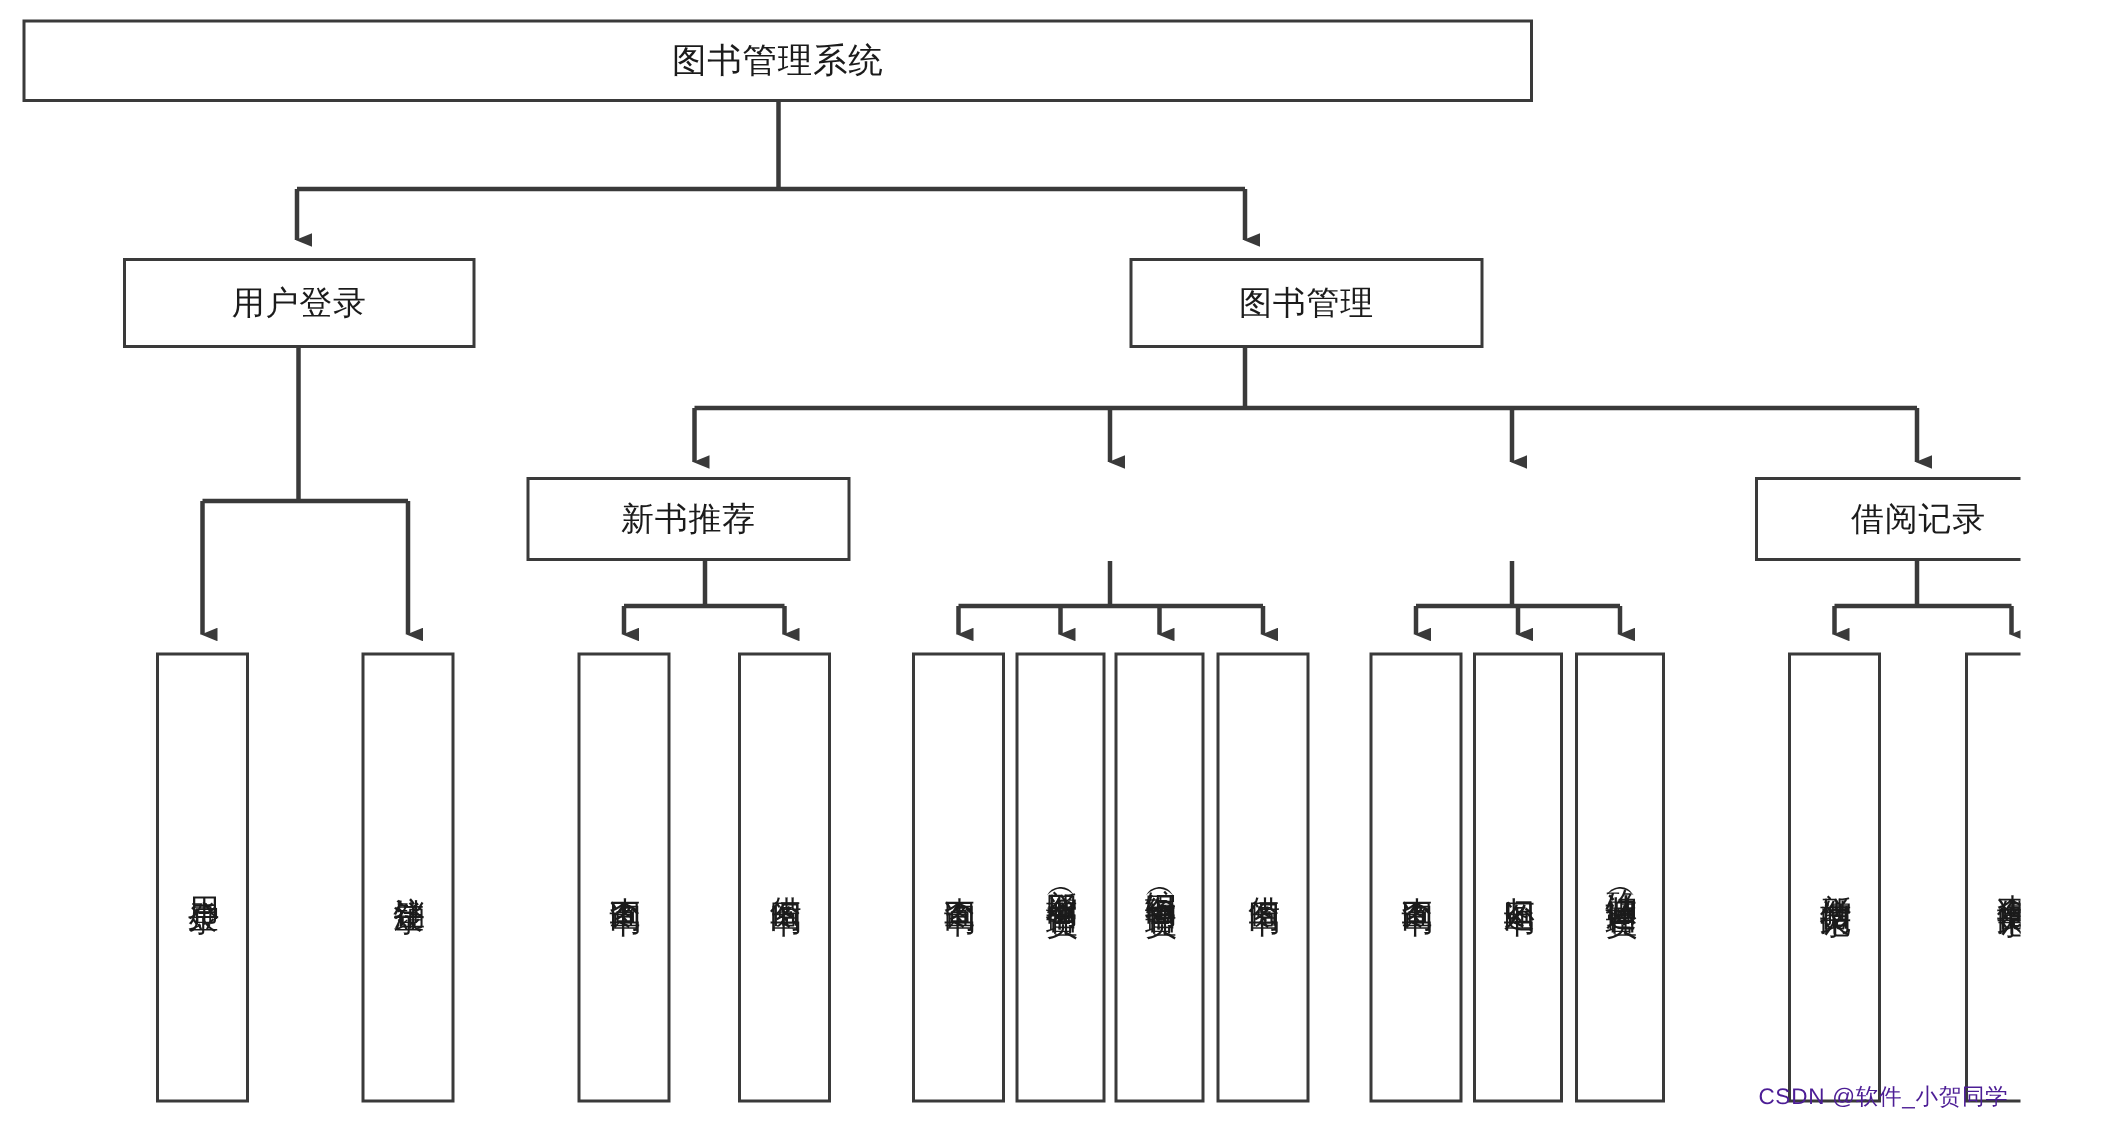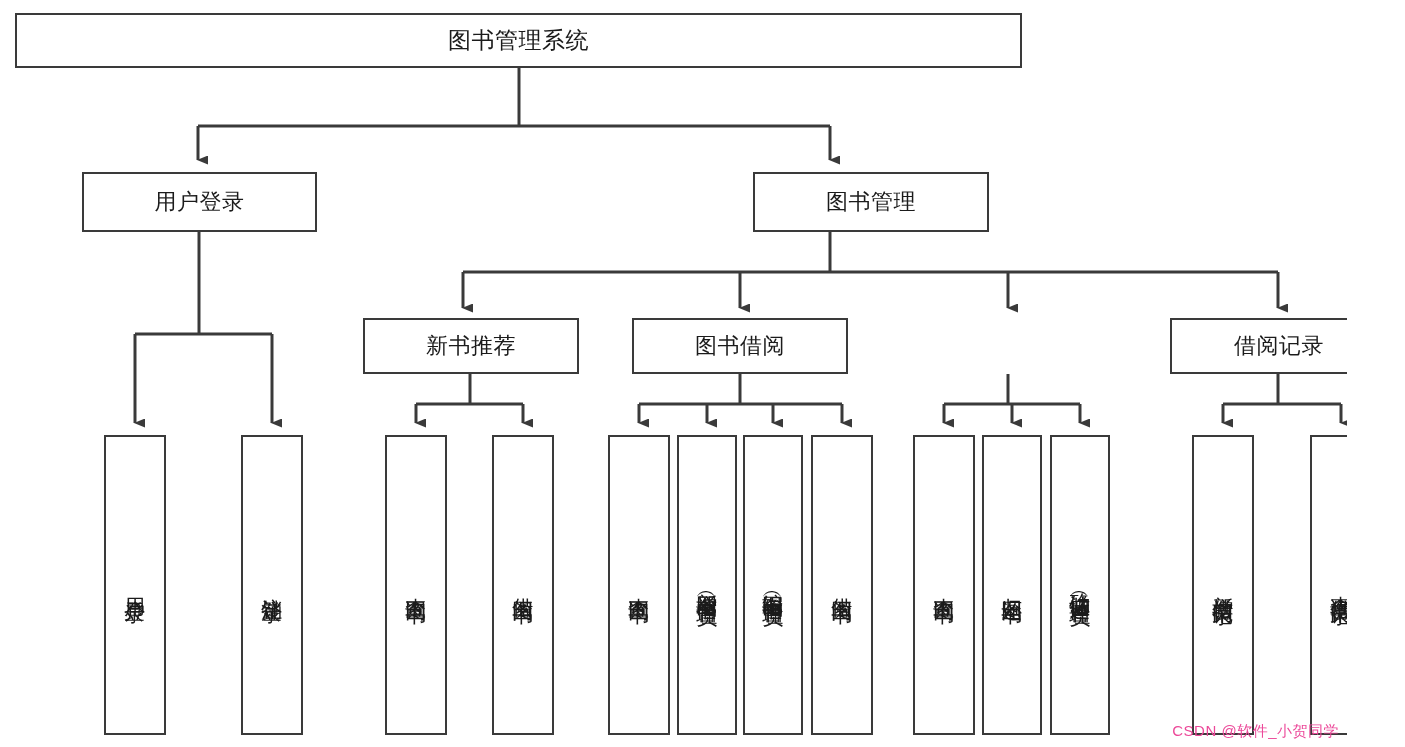--- a/index.html
+++ b/index.html
@@ -61,21 +61,21 @@
     line-height: 1.32;
     letter-spacing: 2px;
     white-space: nowrap;
     text-align: center;
   }
   .watermark {
     position: absolute;
     right: 8px;
     bottom: 6px;
     font-size: 15px;
-    color: #ec4899;
+    color: #4c1d95;
     letter-spacing: 0.5px;
     white-space: nowrap;
   }
 </style>
 </head>
 <body>
 
 <div id="canvas">
 
   <svg class="edges" viewBox="0 0 1405 747">
@@ -132,25 +132,22 @@
     <span>图书管理系统</span>
   </div>
 
   <div class="node horiz" style="left:82px; top:172px; width:235px; height:60px;">
     <span>用户登录</span>
   </div>
   <div class="node horiz" style="left:712px; top:172px; width:236px; height:60px;margin-left:41px;">
     <span>图书管理</span>
   </div>
 
-  <div class="node horiz" style="left:363px; top:318px; width:216px; height:56px;text-align:center;">
+  <div class="node horiz" style="left:351px; top:318px; width:216px; height:56px;text-align:center;">
     <span>新书推荐</span>
-  </div>
-  <div class="node horiz" style="left:632px; top:318px; width:216px; height:56px;">
-    <span>图书借阅</span>
   </div>
   <div class="node horiz" style="left:1170px; top:318px; width:218px; height:56px;justify-content:center;">
     <span>借阅记录</span>
   </div>
 
   <div class="leaf" style="left:104px; top:435px; width:62px; height:300px;">
     <span class="vtext">用户登录</span>
   </div>
   <div class="leaf" style="left:241px; top:435px; width:62px; height:300px;">
     <span class="vtext">注销登录</span>

